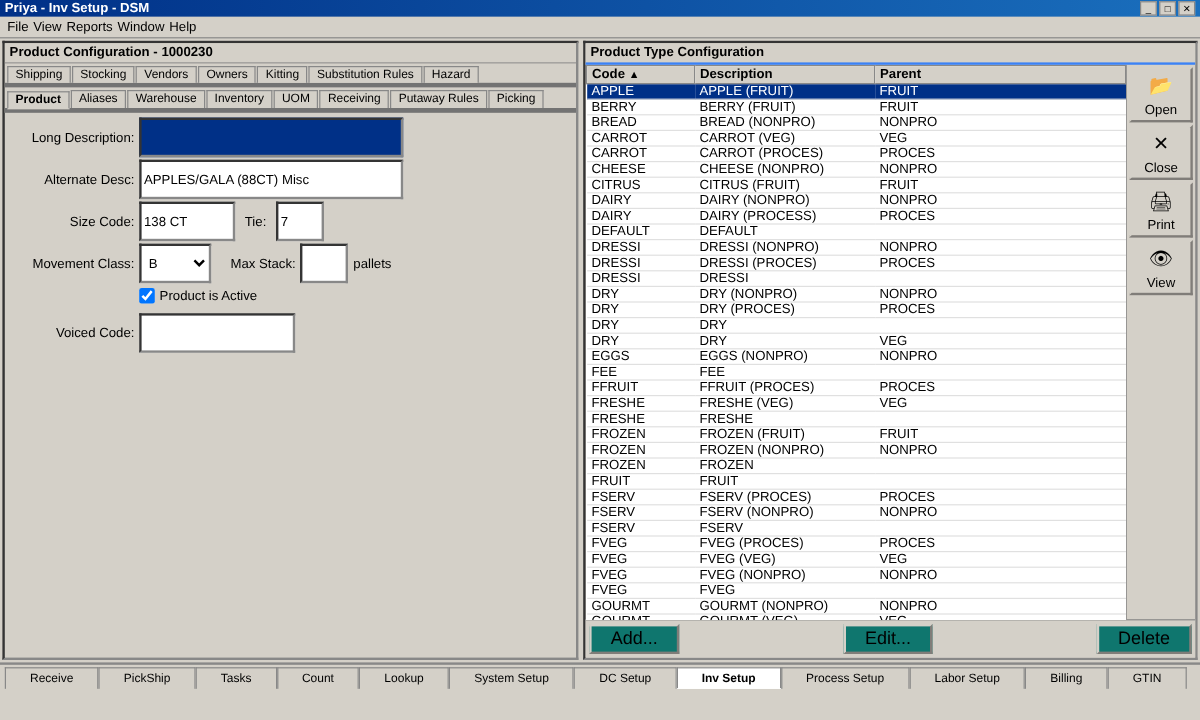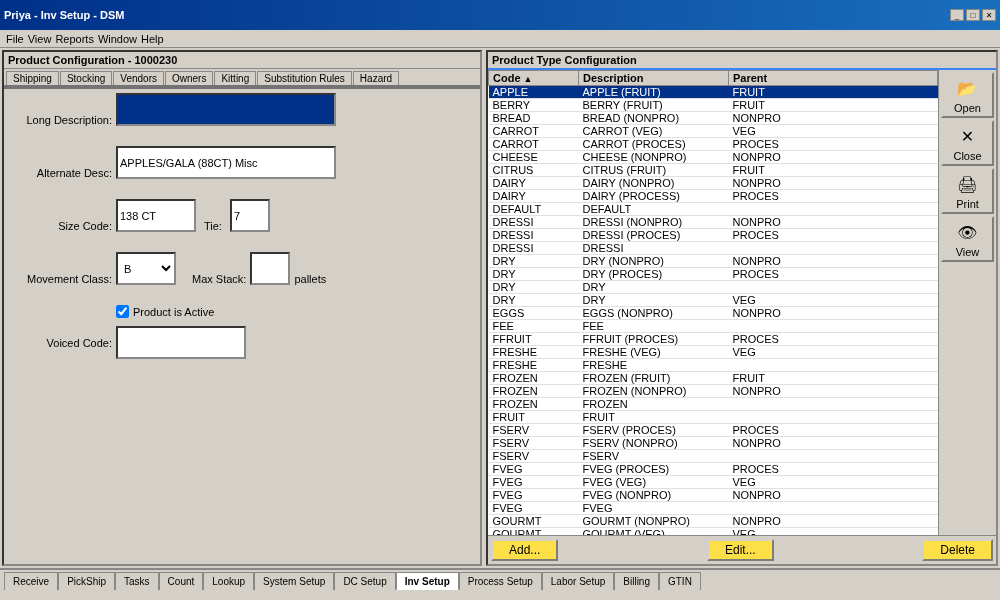--- a/index.html
+++ b/index.html
@@ -6,21 +6,21 @@
     body { background: #d4d0c8; width: 1000px; height: 600px; overflow: hidden; }
 
     
     .title-bar {
       background: linear-gradient(to right, #003087, #1a6fbd);
       color: white;
       padding: 2px 4px;
       display: flex;
       justify-content: space-between;
       align-items: center;
-      height: 30px;
+      height: 14px;
     }
     .title-bar-text { font-size: 11px; font-weight: bold; }
     .title-bar-buttons { display: flex; gap: 2px; }
     .title-btn {
       width: 14px; height: 12px; background: #d4d0c8;
       border: 1px solid #888; font-size: 8px; cursor: pointer;
       display: flex; align-items: center; justify-content: center;
       color: #000;
     }
 
@@ -82,22 +82,22 @@
       position: relative;
       top: 1px;
     }
 
     
     .form-area {
       padding: 4px 8px;
     }
     .form-row {
       display: flex;
-      align-items: flex-end;
-      margin-bottom: 20px;
+      align-items: center;
+      margin-bottom: 2px;
     }
     .form-label {
       width: 100px;
       text-align: right;
       margin-right: 4px;
       font-size: 11px;
       color: #000;
     }
     .form-input {
       height: 33px;
@@ -202,37 +202,37 @@
     
     .right-panel-footer {
       display: flex;
       justify-content: space-between;
       padding: 3px;
       background: #d4d0c8;
       border-top: 1px solid #888;
     }
     .footer-btn {
       border: 2px outset #d4d0c8;
-      background: #fde047;
+      background: #0f766e;
       cursor: pointer;
       padding: 2px 16px;
-      font-size: 12px;
+      font-size: 15px;
     }
 
     
     .bottom-tab-bar {
       background: #d4d0c8;
       border-top: 2px solid #888;
       display: flex;
       height: 22px;
       align-items: flex-end;
       padding: 0 4px;
     }
     .bottom-tab {
-      padding: 1px 8px;
+      padding: 1px 20px;
       border: 1px solid #888;
       border-bottom: none;
       background: #d4d0c8;
       cursor: pointer;
       font-size: 10px;
       height: 18px;
       display: flex;
       align-items: center;
     }
     .bottom-tab.active {
@@ -276,20 +276,30 @@
     <div class="tab-bar">
       <div class="tab">Shipping</div>
       <div class="tab">Stocking</div>
       <div class="tab">Vendors</div>
       <div class="tab">Owners</div>
       <div class="tab">Kitting</div>
       <div class="tab">Substitution Rules</div>
       <div class="tab">Hazard</div>
     </div>
 
+    <div class="tab-bar">
+      <div class="tab active">Product</div>
+      <div class="tab">Aliases</div>
+      <div class="tab">Warehouse</div>
+      <div class="tab">Inventory</div>
+      <div class="tab">UOM</div>
+      <div class="tab">Receiving</div>
+      <div class="tab">Putaway Rules</div>
+      <div class="tab">Picking</div>
+    </div>
 
     <div class="form-area">
 
       <div class="form-row">
         <span class="form-label">Long Description:</span>
         <input type="text" class="form-input form-input-wide" value="" style="width: 220px; background: rgb(0, 48, 135); color: white;">
       </div>
 
       <div class="form-row">
         <span class="form-label">Alternate Desc:</span>

